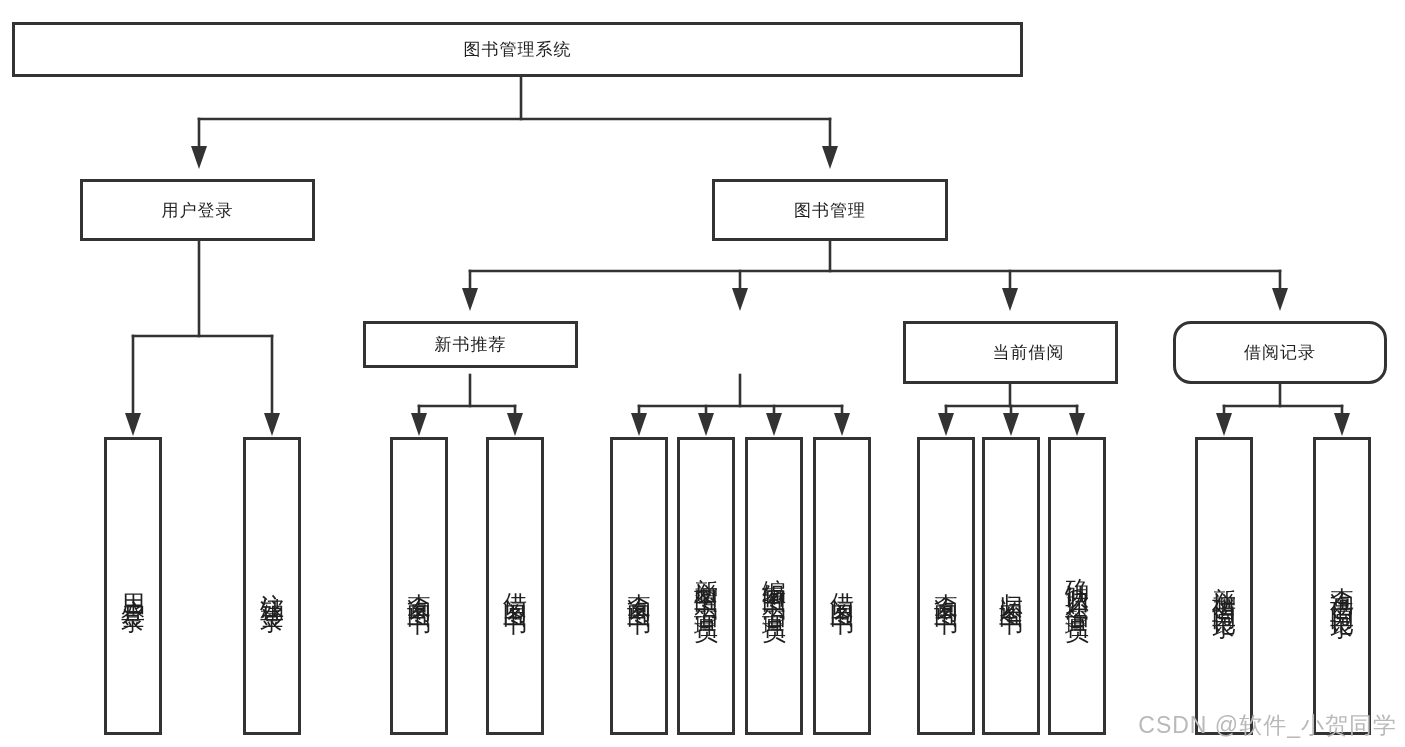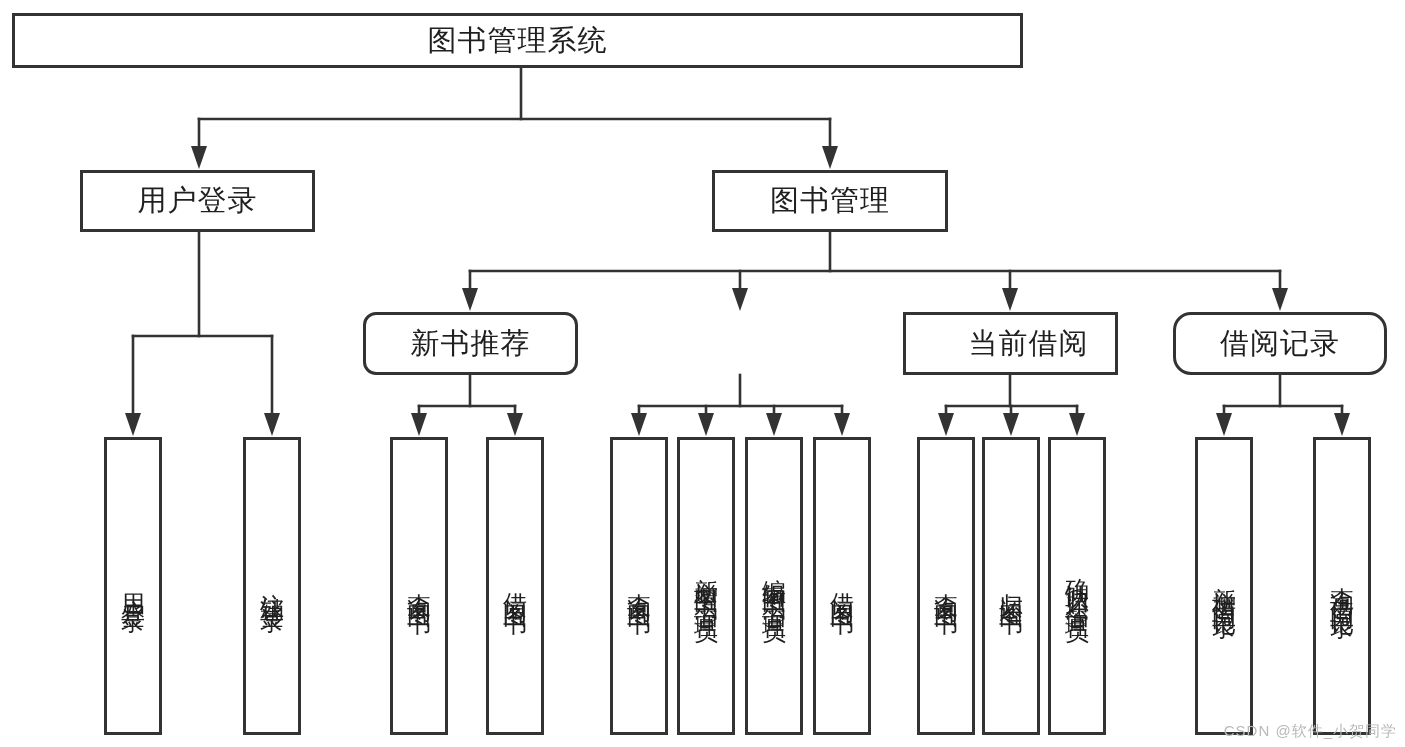--- a/index.html
+++ b/index.html
@@ -22,47 +22,47 @@
   .node{
     position:absolute;
     box-sizing:border-box;
     border:3px solid var(--line);
     background:var(--canvas);
     color:var(--text);
     display:flex;align-items:center;justify-content:center;
     z-index:2;
     text-align:center;
   }
-  .node.h{font-size:29px;letter-spacing:1px;}
+  .node.h{font-size:17px;letter-spacing:1px;margin-top:9px;}
   .node.leaf{font-size:24px;}
   .node.leaf .vtext{
     writing-mode:vertical-rl;
     text-orientation:mixed;
     letter-spacing:6px;
     line-height:1;
     white-space:nowrap;
   }
   
   .n-root      {left:12px;  top:13px;  width:1011px; height:55px;}
   .n-login     {left:80px;  top:170px; width:235px;  height:62px;}
   .n-mgmt      {left:712px; top:170px; width:236px;  height:62px;}
-  .n-recommend {left:363px; top:312px; width:215px;  height:63px;border-radius:13px;}
+  .n-recommend {left:363px; top:312px; width:215px;  height:47px;}
   .n-borrow    {left:634px; top:312px; width:215px;  height:63px;}
   .n-current   {left:903px; top:312px; width:215px;  height:63px;padding-left:36px;}
   .n-records   {left:1173px;top:312px; width:214px;  height:63px;border-radius:18px;}
   .leaf{top:437px;width:58px;height:298px;}
   .l-a1{left:104px;} .l-a2{left:243px;}
   .l-b1{left:390px;} .l-b2{left:486px;}
   .l-c1{left:610px;} .l-c2{left:677px;} .l-c3{left:745px;} .l-c4{left:813px;}
   .l-d1{left:917px;} .l-d2{left:982px;} .l-d3{left:1048px;}
   .l-e1{left:1195px;} .l-e2{left:1313px;}
   .watermark{
     position:absolute;
     right:8px;bottom:6px;
-    font-size:15px;
+    font-size:23px;
     color:var(--watermark);
     z-index:5;
     letter-spacing:1px;
     white-space:nowrap;
   }
 </style>
 </head>
 <body>
 
 <div class="stage">

